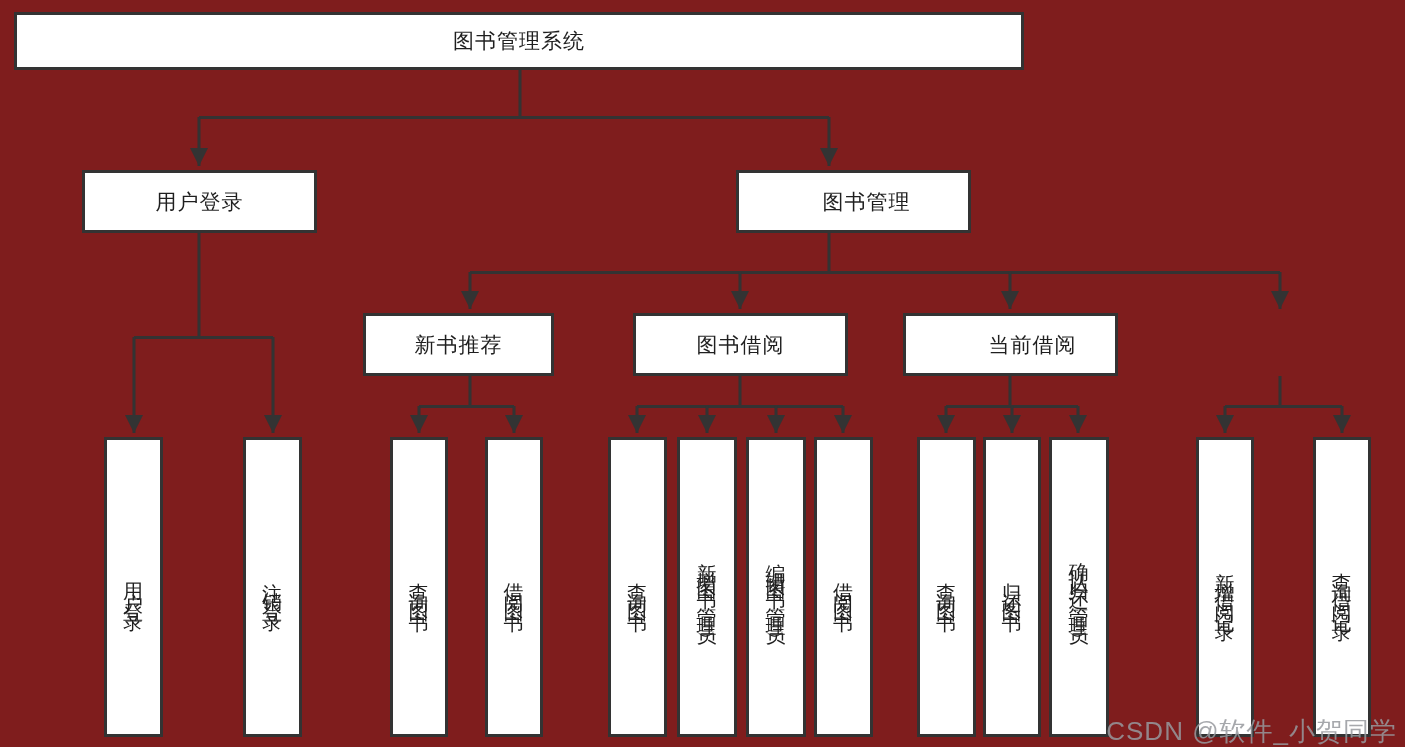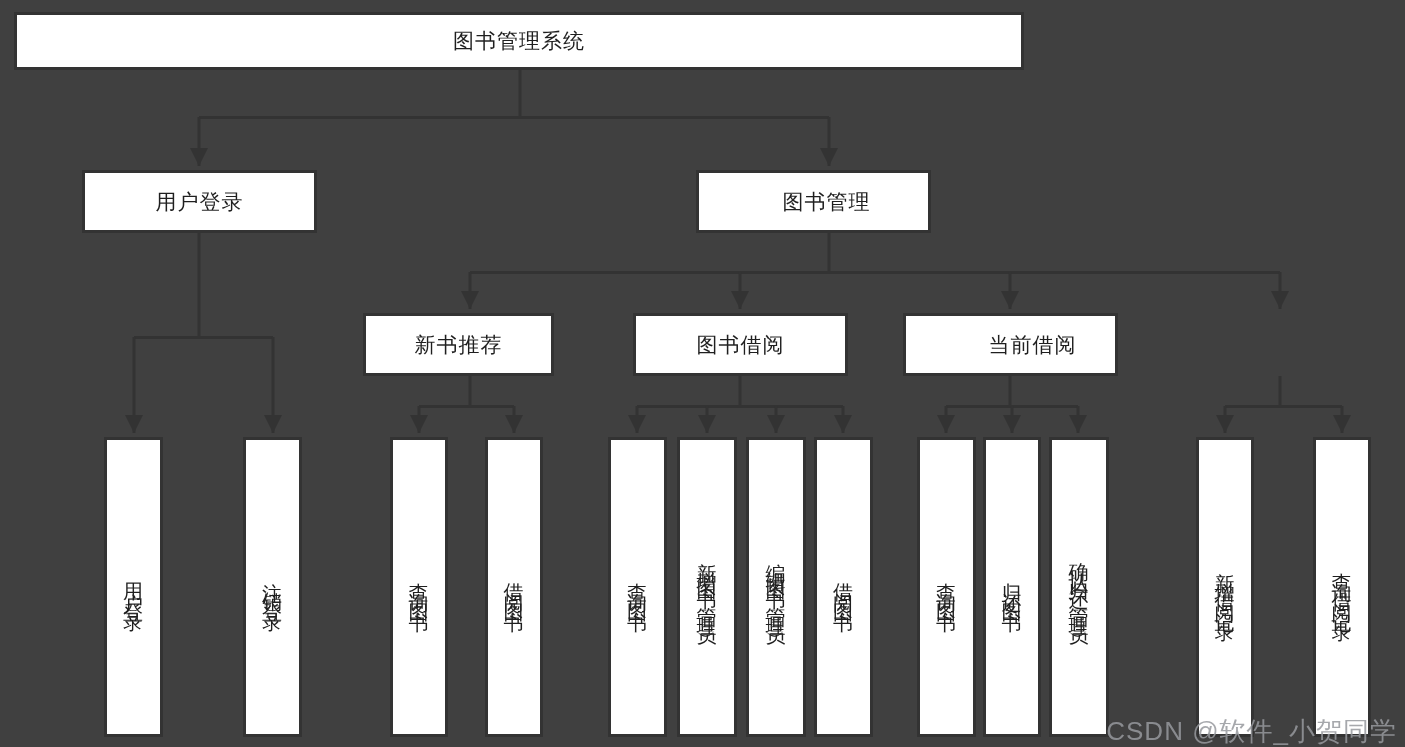--- a/index.html
+++ b/index.html
@@ -1,20 +1,20 @@
 <!DOCTYPE html>
 <html><head>
 <meta charset="utf-8">
 <style>
   html, body { margin: 0; padding: 0; background: #ffffff; }
   .canvas {
     position: relative;
     width: 1405px;
     height: 747px;
-    background: #404040;
+    background: #7f1d1d;
     font-family: "Liberation Sans", "DejaVu Sans", sans-serif;
     overflow: hidden;
   }
   .wires {
     position: absolute;
     left: 0; top: 0;
     width: 1405px; height: 747px;
   }
   .node {
     position: absolute;
@@ -101,21 +101,21 @@
     </g>
   </svg>
 
   <div class="node h" style="left:14px; top:12px; width:1010px; height:58px;">
     <span>图书管理系统</span>
   </div>
 
   <div class="node h" style="left:82px; top:170px; width:235px; height:63px;">
     <span>用户登录</span>
   </div>
-  <div class="node h" style="left:696px; top:170px; width:235px; height:63px;padding-left:26px;">
+  <div class="node h" style="left:736px; top:170px; width:235px; height:63px;padding-left:26px;">
     <span>图书管理</span>
   </div>
 
   <div class="node h" style="left:363px; top:313px; width:191px; height:63px;">
     <span>新书推荐</span>
   </div>
   <div class="node h" style="left:633px; top:313px; width:215px; height:63px;">
     <span>图书借阅</span>
   </div>
   <div class="node h" style="left:903px; top:313px; width:215px; height:63px;padding-left:44px;">

